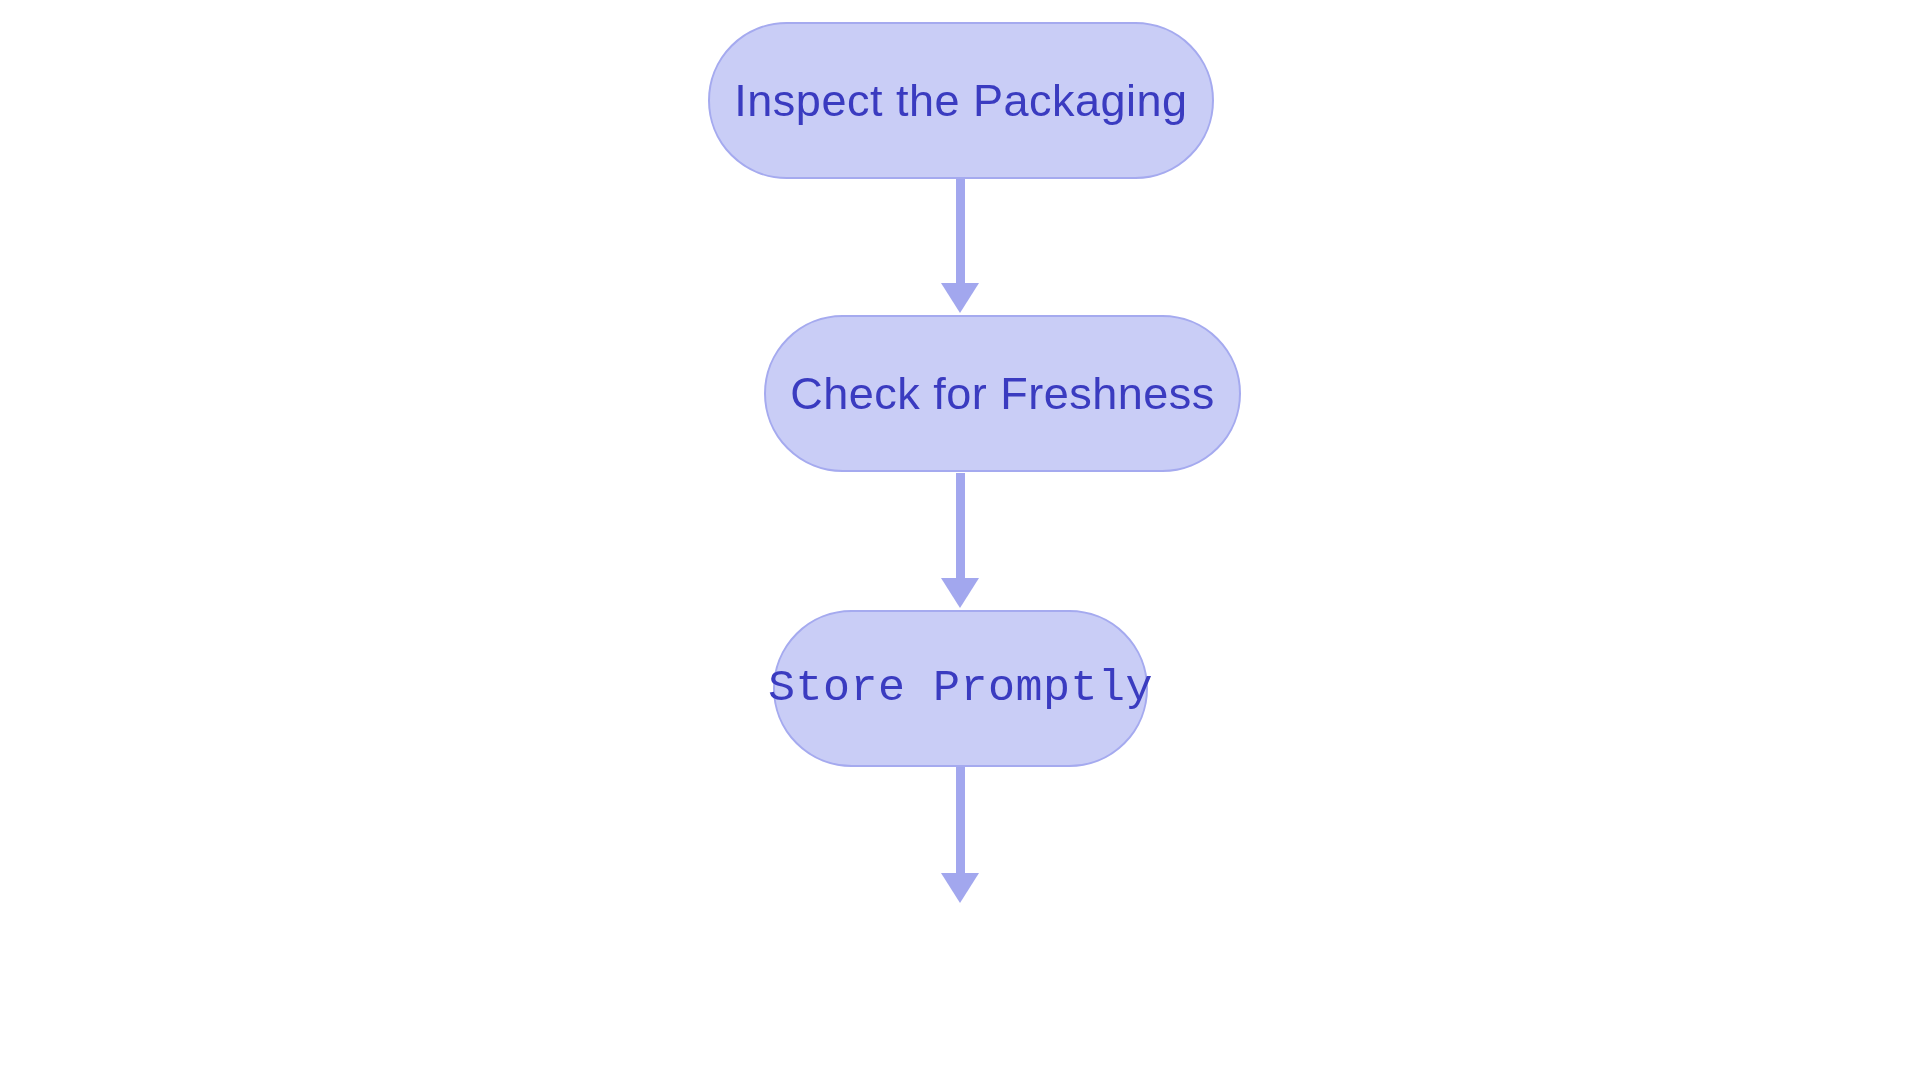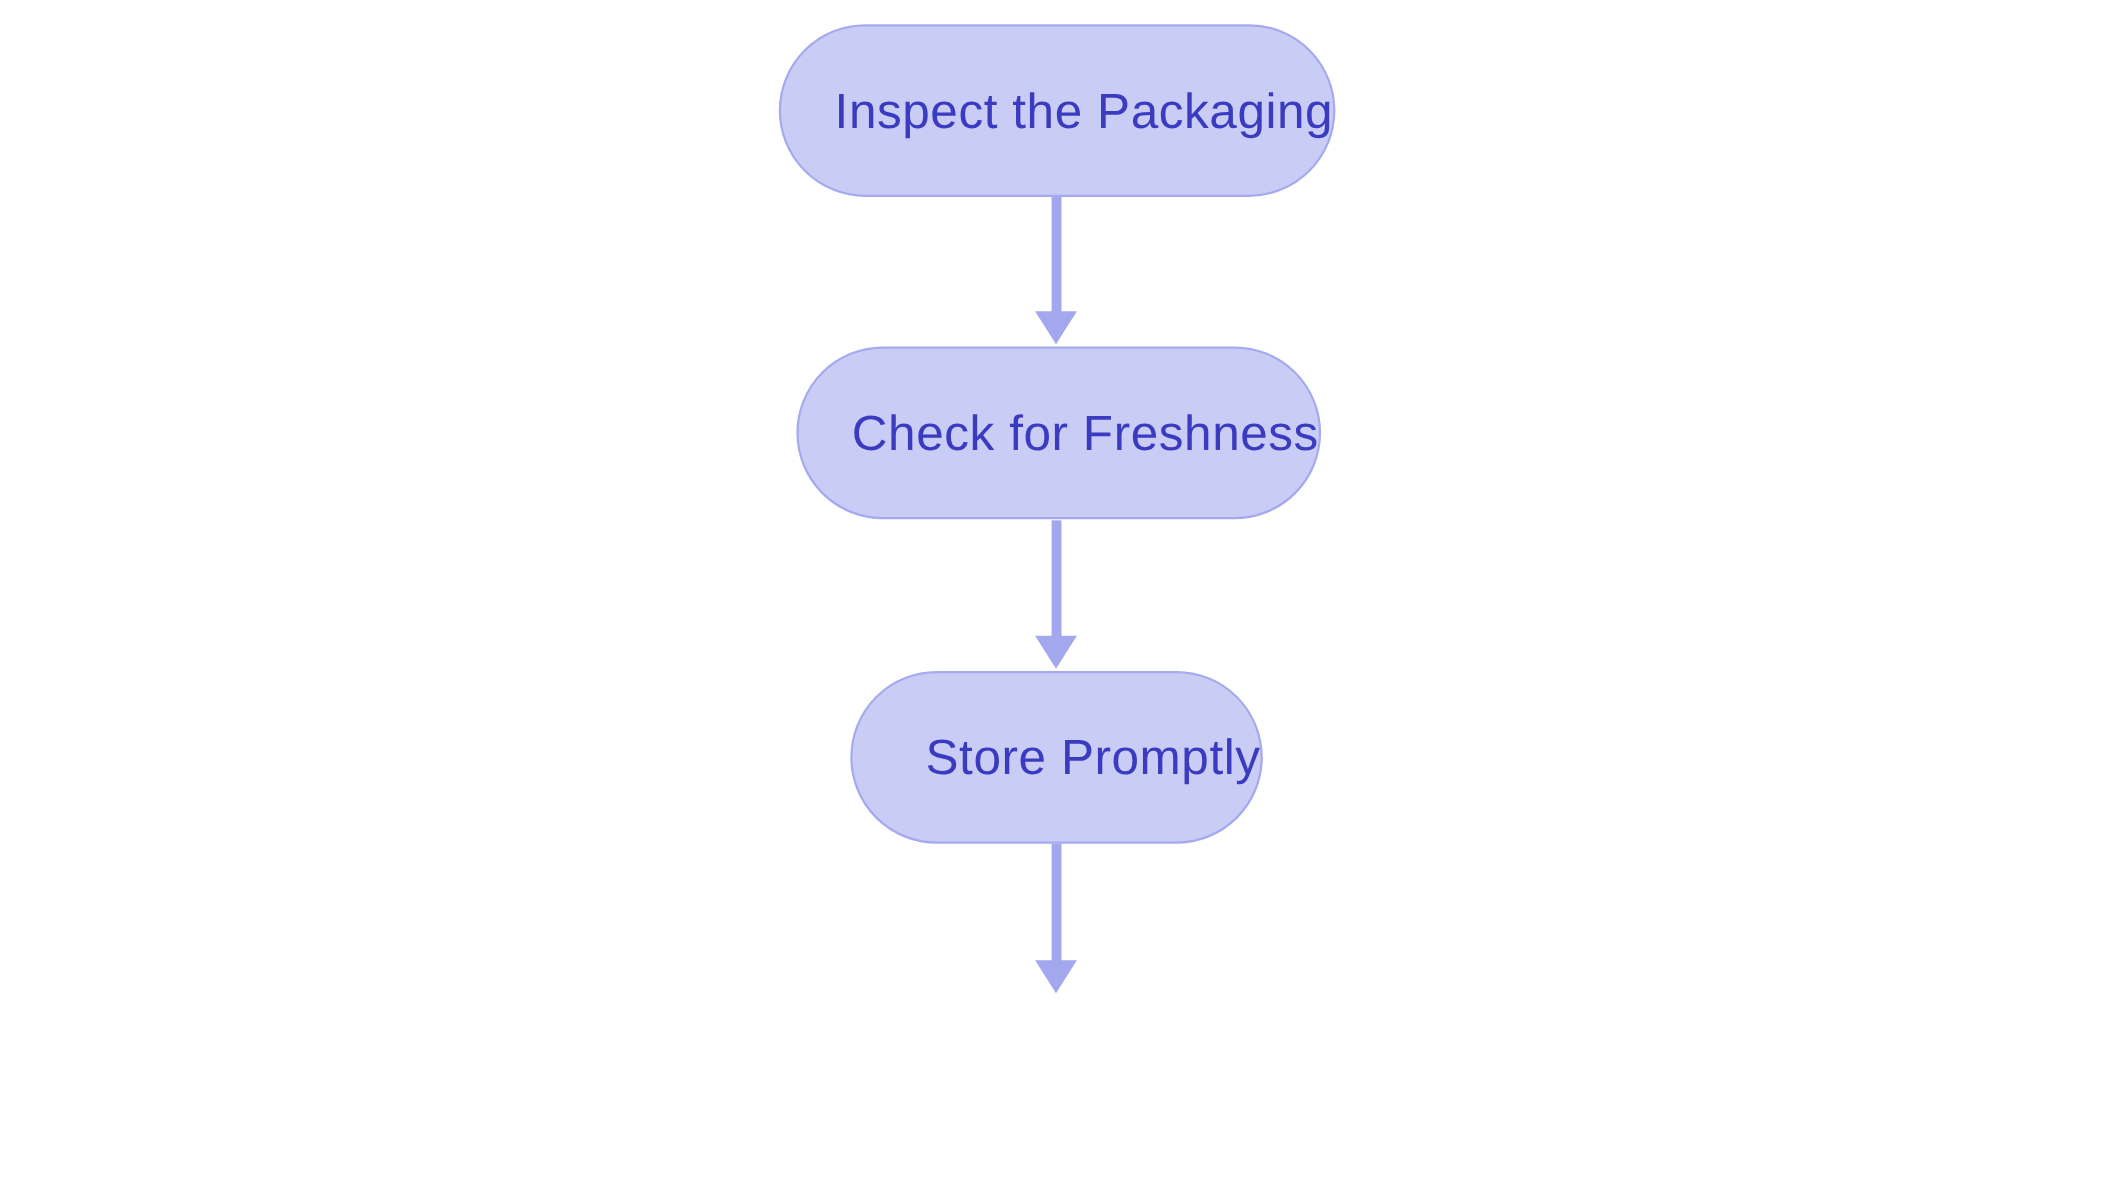--- a/index.html
+++ b/index.html
@@ -18,29 +18,29 @@
   .flow-node {
     position: absolute;
     box-sizing: border-box;
     height: 157px;
     border-radius: 78.5px;
     border: 2px solid #a5aaef;
     background: #c9cdf6;
     color: #3a3bc0;
     display: flex;
     align-items: center;
-    justify-content: flex-end;
+    justify-content: center;
     font-size: 45px;
     font-weight: 400;
     letter-spacing: 0.5px;
     white-space: nowrap;
   }
   .node-0 { left: 708px; top: 22px;  width: 506px; }
-  .node-1 { left: 724px; top: 315px; width: 477px; }
-  .node-2 { left: 773px; top: 610px; width: 375px; }
+  .node-1 { left: 764px; top: 315px; width: 477px; }
+  .node-2 { left: 773px; top: 610px; width: 375px; font-family: Liberation Mono, monospace; }
   .node-3 { left: 773px; top: 905px; width: 375px; }
 
   .flow-arrow {
     position: absolute;
     width: 38px;
     left: 941px; 
   }
   .arrow-0 { top: 179px; height: 134px; }
   .arrow-1 { top: 473px; height: 135px; }
   .arrow-2 { top: 767px; height: 136px; }

